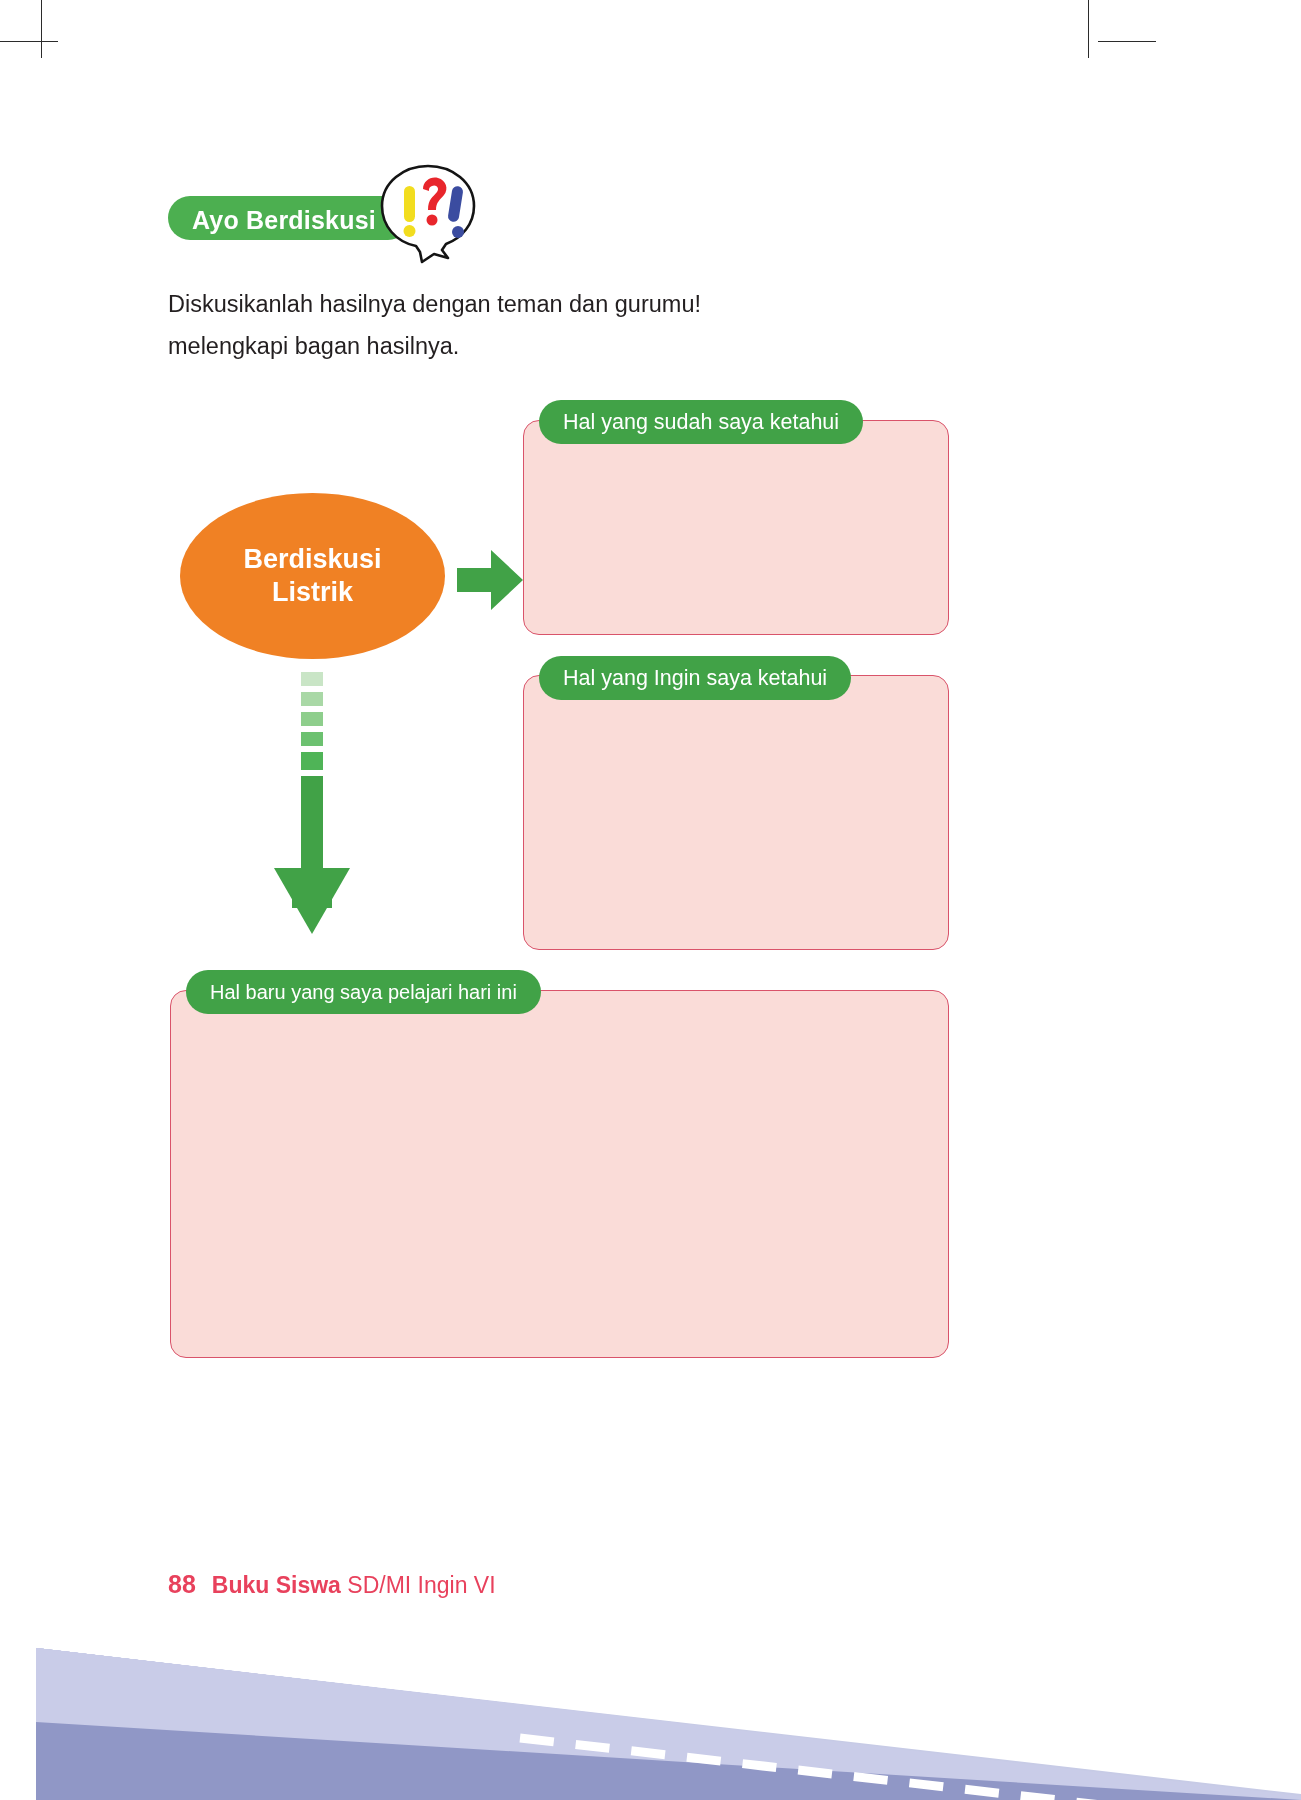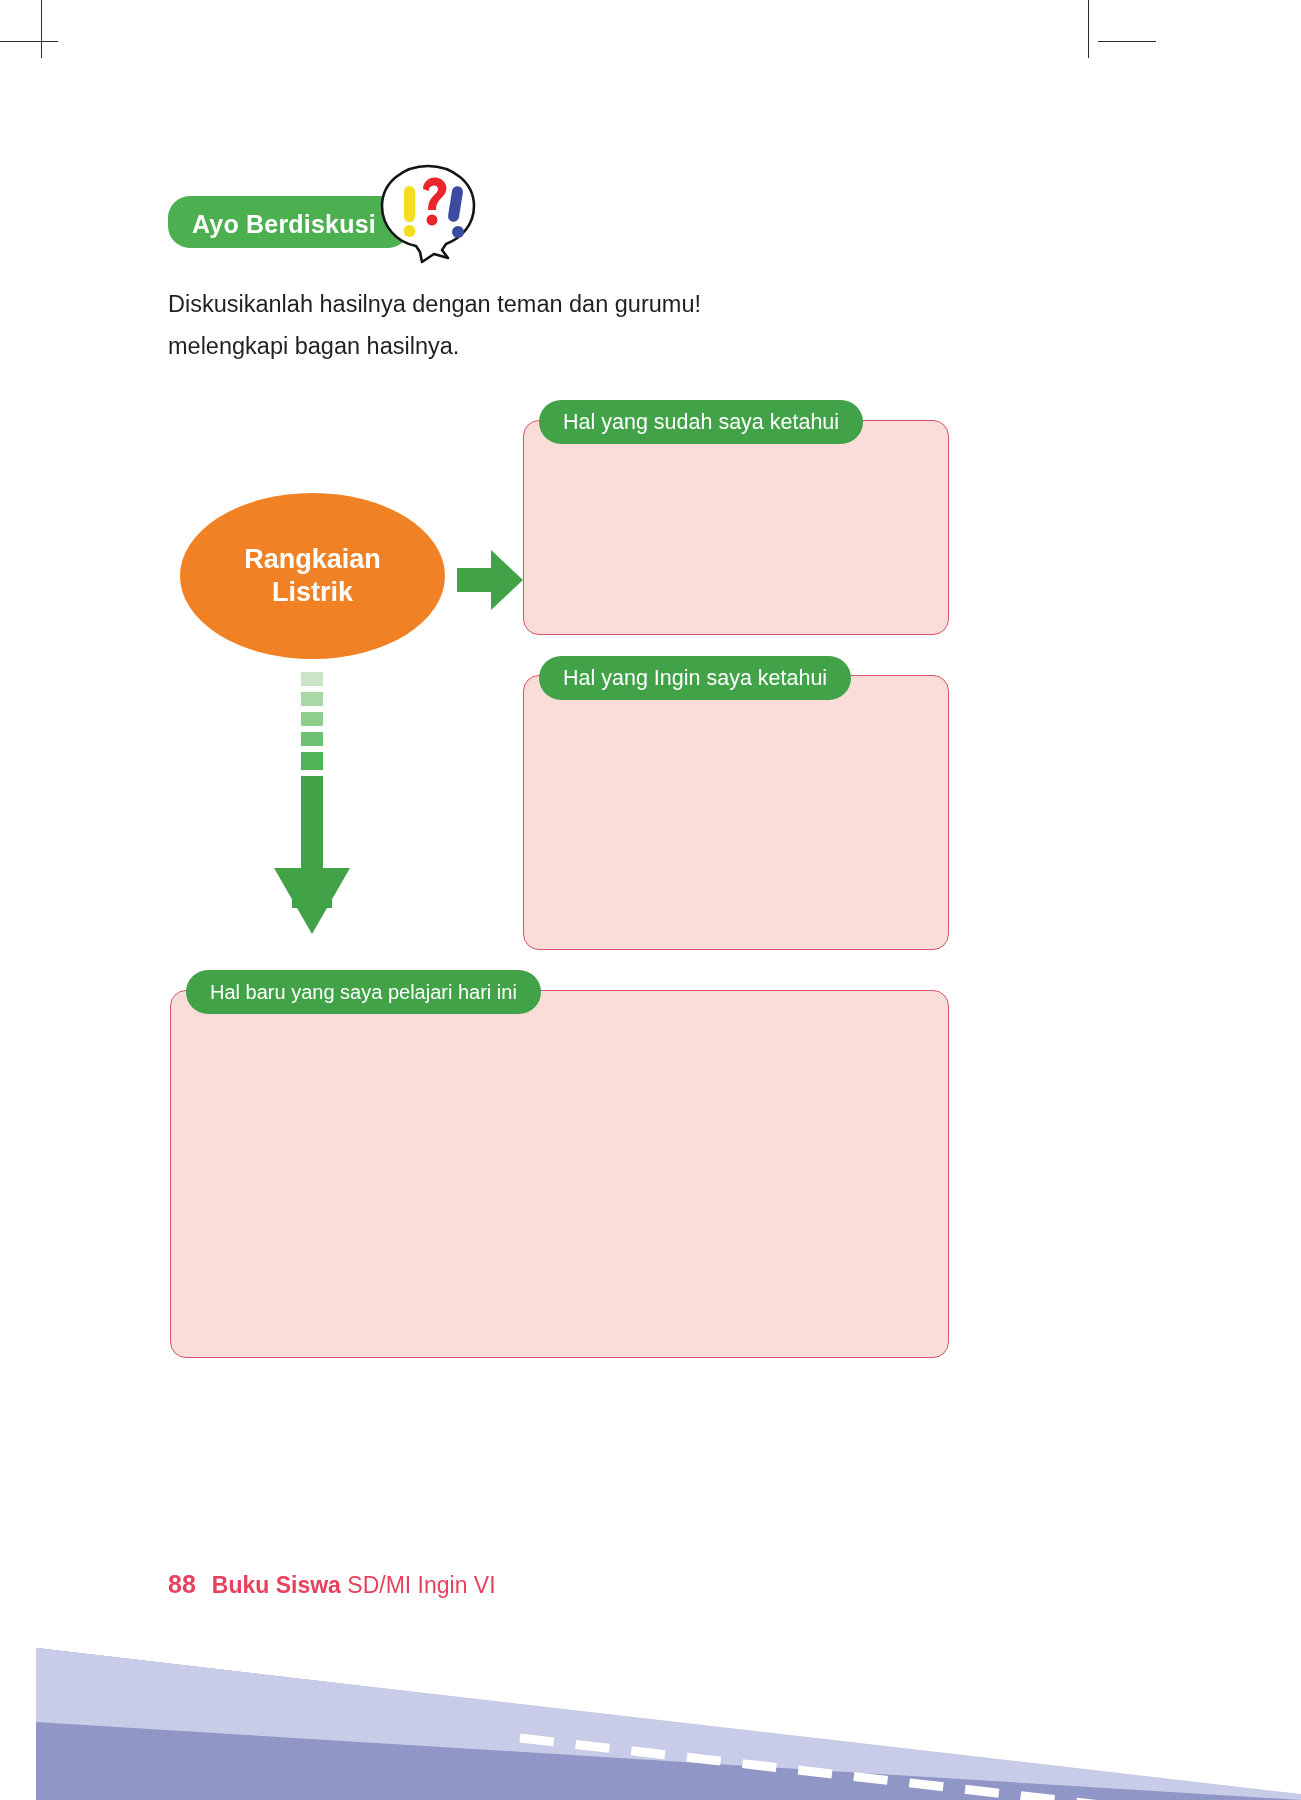--- a/index.html
+++ b/index.html
@@ -21,21 +21,21 @@
   .crop-h { height: 1px; width: 58px; }
 
   
   #badge-wrap {
     position: absolute;
     left: 168px; top: 196px;
     height: 44px;
   }
   #badge {
     position: absolute; left: 0; top: 0;
-    height: 52px;
+    height: 44px;
     background: #4CAF50;
     border-radius: 22px;
     padding: 4px 34px 0 24px;
     display: flex; align-items: center;
   }
   #badge-label {
     color: #ffffff;
     font-size: 25px;
     font-weight: bold;
     letter-spacing: 0.2px;
@@ -181,21 +181,21 @@
     <span class="line2">melengkapi bagan hasilnya.</span>
   </div>
 
   <div id="diagram">
 
     <div class="pinkbox" id="box1"></div>
     <div class="pinkbox" id="box2"></div>
     <div class="pinkbox" id="box3"></div>
 
     <div id="ellipse">
-      <span>Rangkaian</span>
+      <span>Berdiskusi</span>
       <span>Listrik</span>
     </div>
 
     <svg id="arrow-right" viewBox="0 0 70 80">
       <path d="M2 28 H36 V10 L68 40 L36 70 V52 H2 Z" fill="#41a247"></path>
     </svg>
 
     <svg id="arrow-down" viewBox="0 0 100 272">
       <rect x="39" y="0" width="22" height="14" fill="#c9e5c6"></rect>
       <rect x="39" y="20" width="22" height="14" fill="#a9d8a6"></rect>

